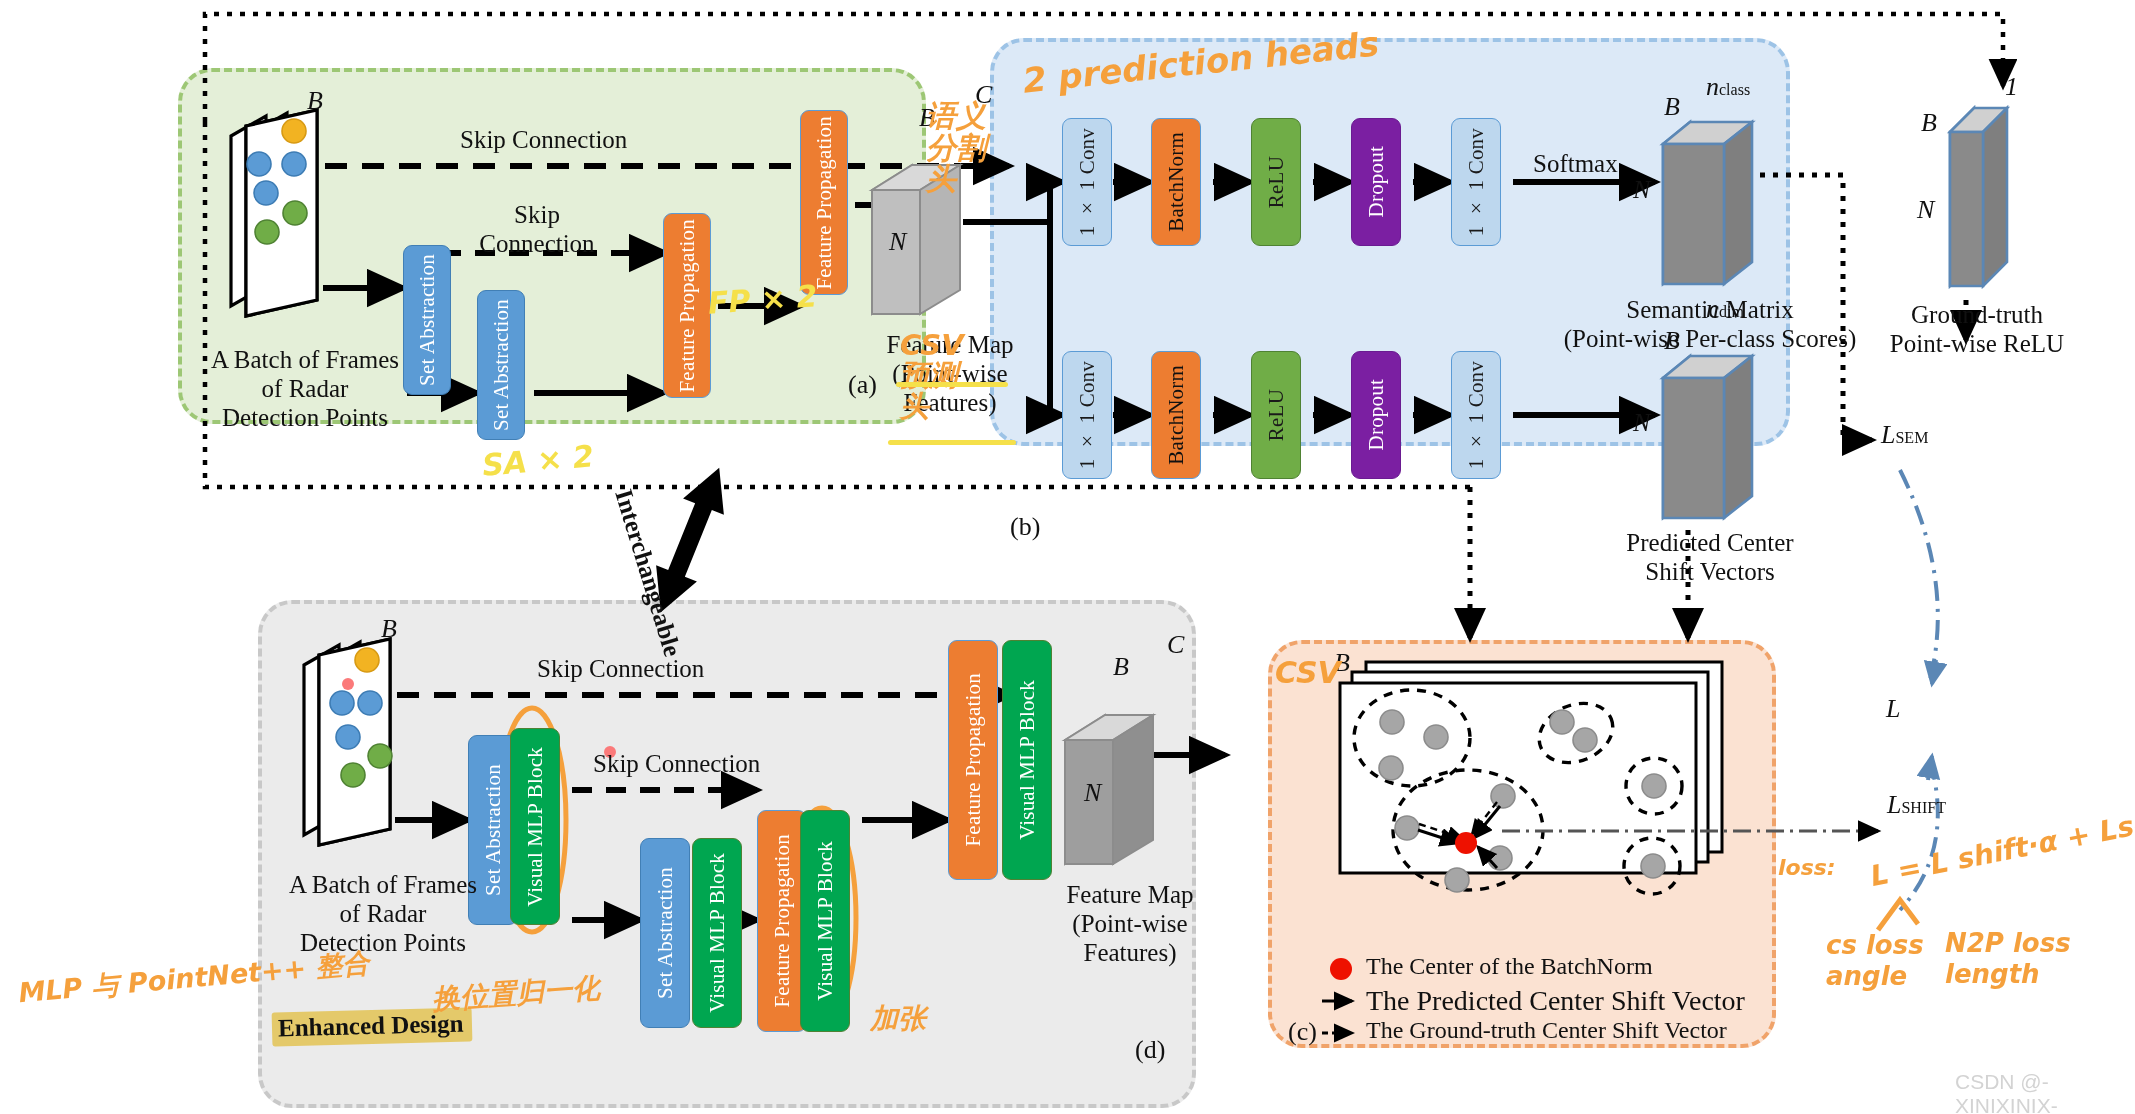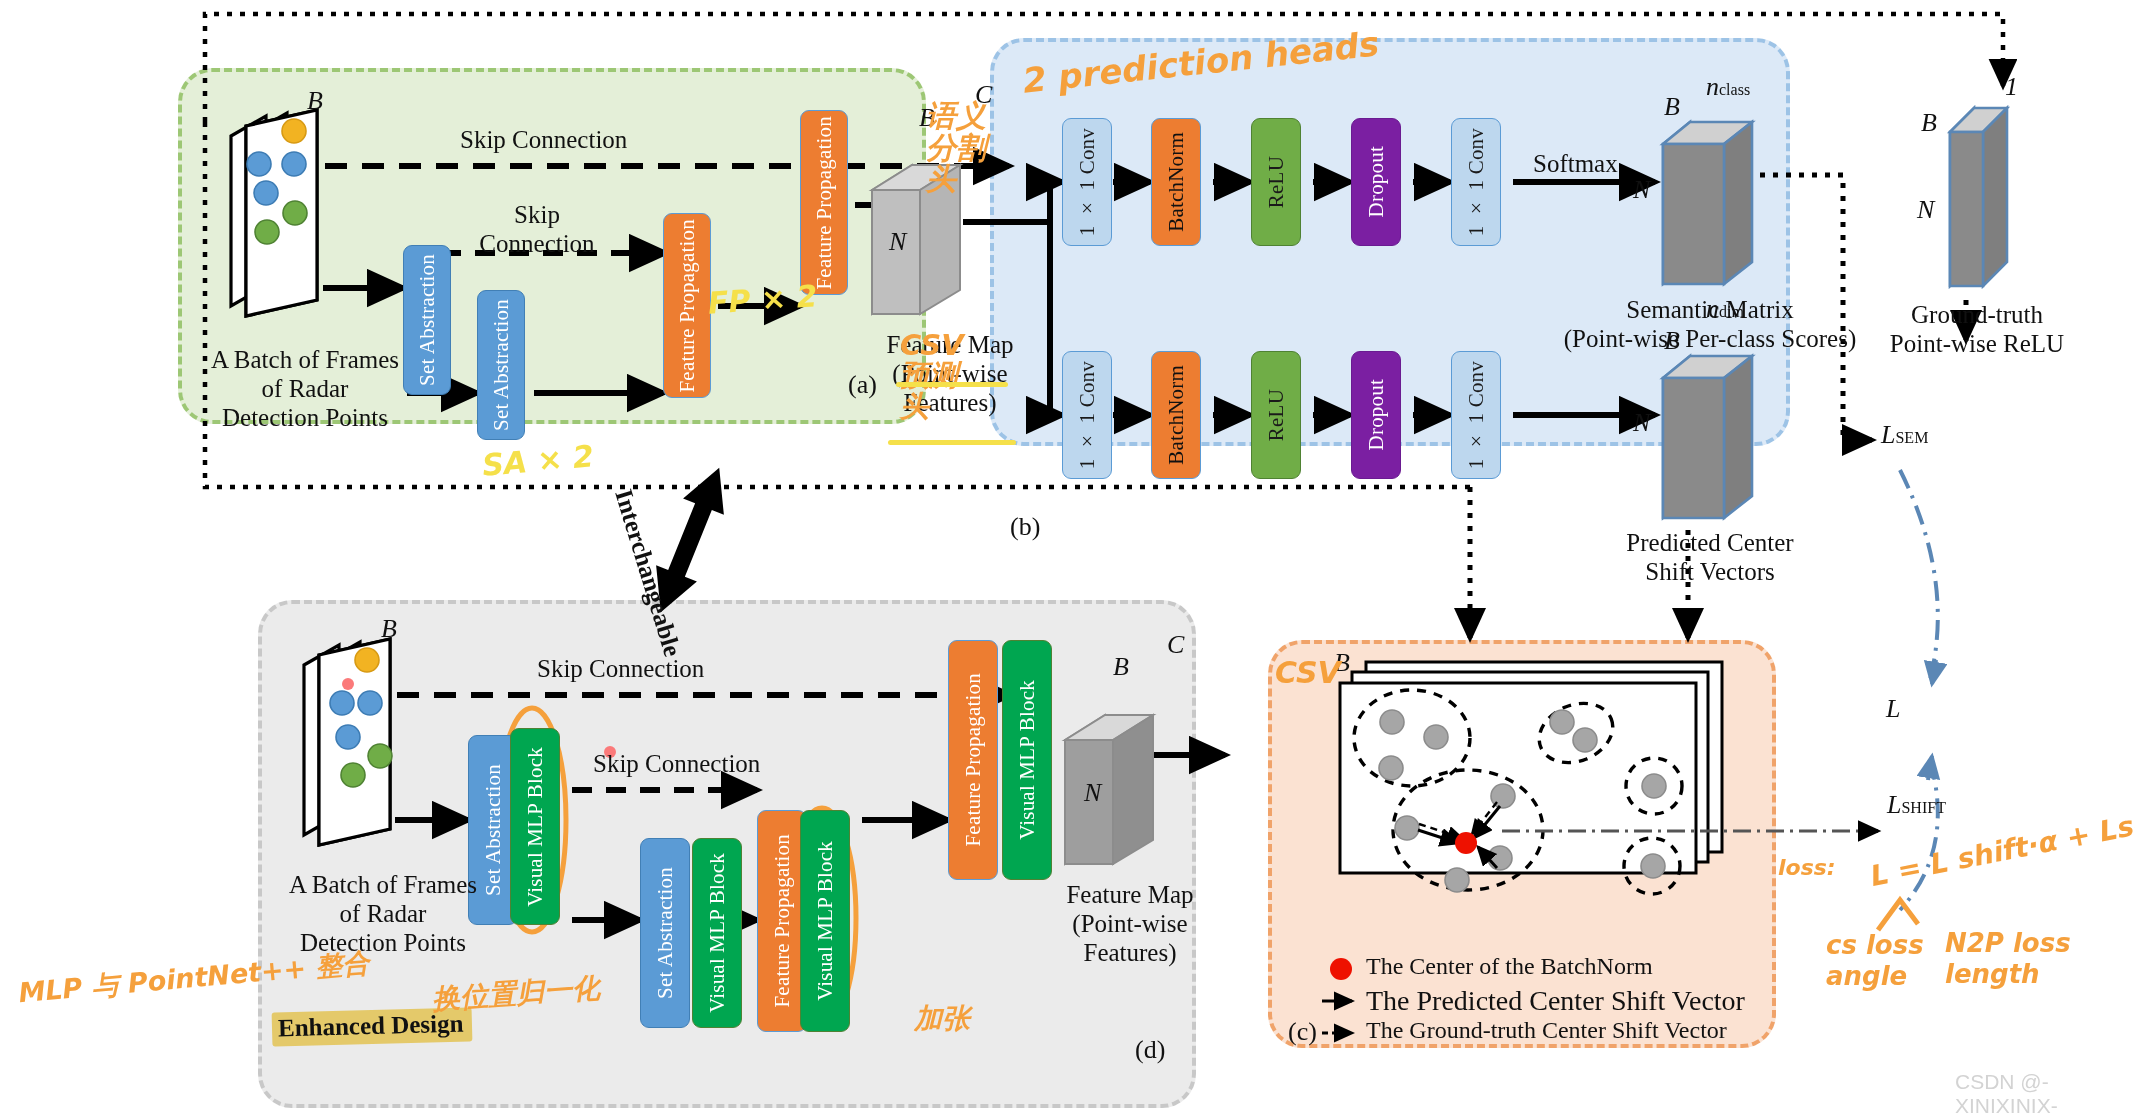--- a/index.html
+++ b/index.html
@@ -388,21 +388,21 @@
 <div style="position:absolute;left:636px;top:486px;font-size:25px;font-weight:bold;
             transform:rotate(73deg);transform-origin:left top;white-space:nowrap;">Interchangeable</div>
 
 <div class="hw" style="left:1022px;top:42px;font-size:34px;transform:rotate(-6deg);">2 prediction heads</div>
 <div class="hw" style="left:926px;top:100px;font-size:30px;line-height:1.05;width:70px;white-space:normal;">语义分割头</div>
 <div class="hw" style="left:900px;top:330px;font-size:29px;line-height:1.05;width:74px;white-space:normal;">CSV 预测头</div>
 <div class="hw hw-y" style="left:482px;top:443px;font-size:30px;transform:rotate(-5deg);">SA × 2</div>
 <div class="hw hw-y" style="left:708px;top:282px;font-size:30px;transform:rotate(-4deg);">FP × 2</div>
 <div class="hw" style="left:18px;top:960px;font-size:27px;transform:rotate(-5deg);">MLP 与 PointNet++ 整合</div>
 <div class="hw" style="left:432px;top:975px;font-size:28px;transform:rotate(-4deg);">换位置归一化</div>
-<div class="hw" style="left:914px;top:1000px;font-size:28px;">加张</div>
+<div class="hw" style="left:870px;top:1000px;font-size:28px;">加张</div>
 <div class="hw" style="left:1275px;top:655px;font-size:30px;">CSV</div>
 <div class="hw" style="left:1778px;top:855px;font-size:22px;">loss:</div>
 <div class="hw" style="left:1868px;top:830px;font-size:28px;transform:rotate(-11deg);">L = L shift·α + Lsem</div>
 <div class="hw" style="left:1826px;top:930px;font-size:26px;line-height:1.2;white-space:pre-line;">cs loss
 angle</div>
 <div class="hw" style="left:1945px;top:928px;font-size:26px;line-height:1.2;white-space:pre-line;">N2P loss
 length</div>
 
 <svg width="2135" height="1114" style="pointer-events:none">
   <path d="M1878,930 L1900,900 L1918,924" stroke="#f5a03c" stroke-width="5" fill="none"></path>

